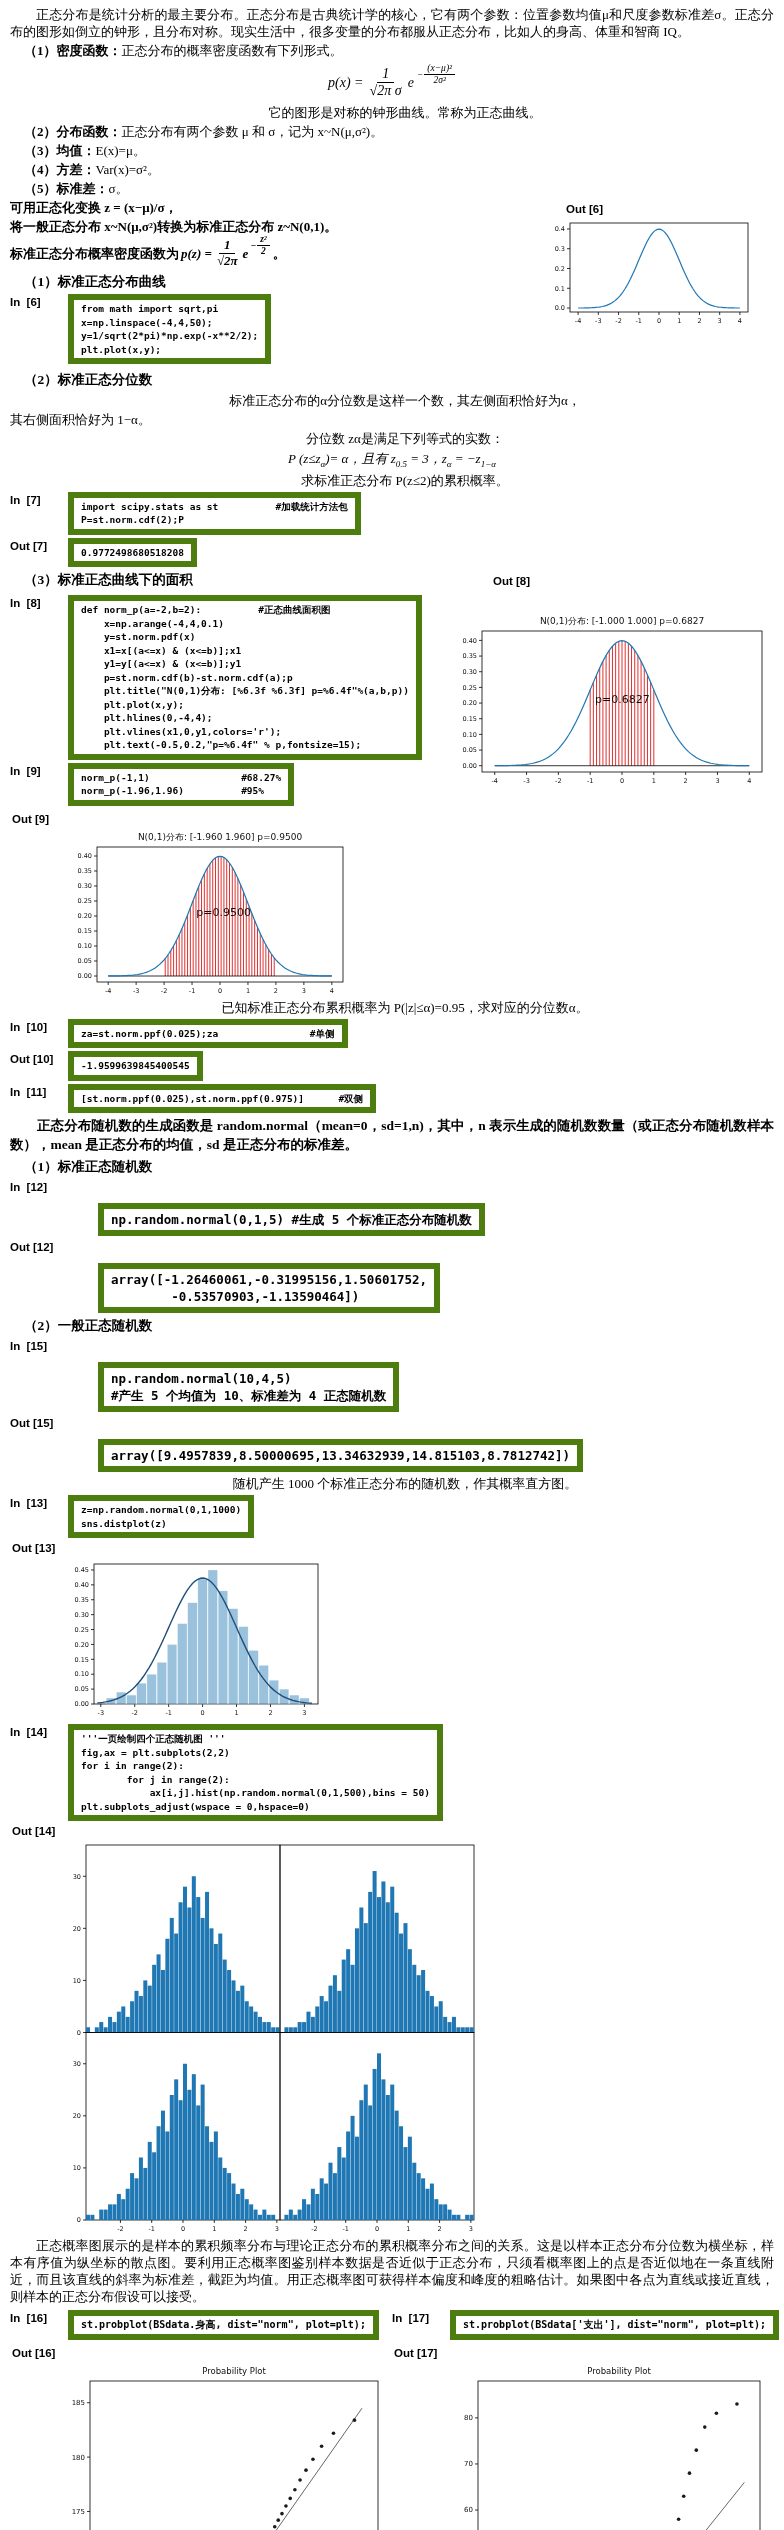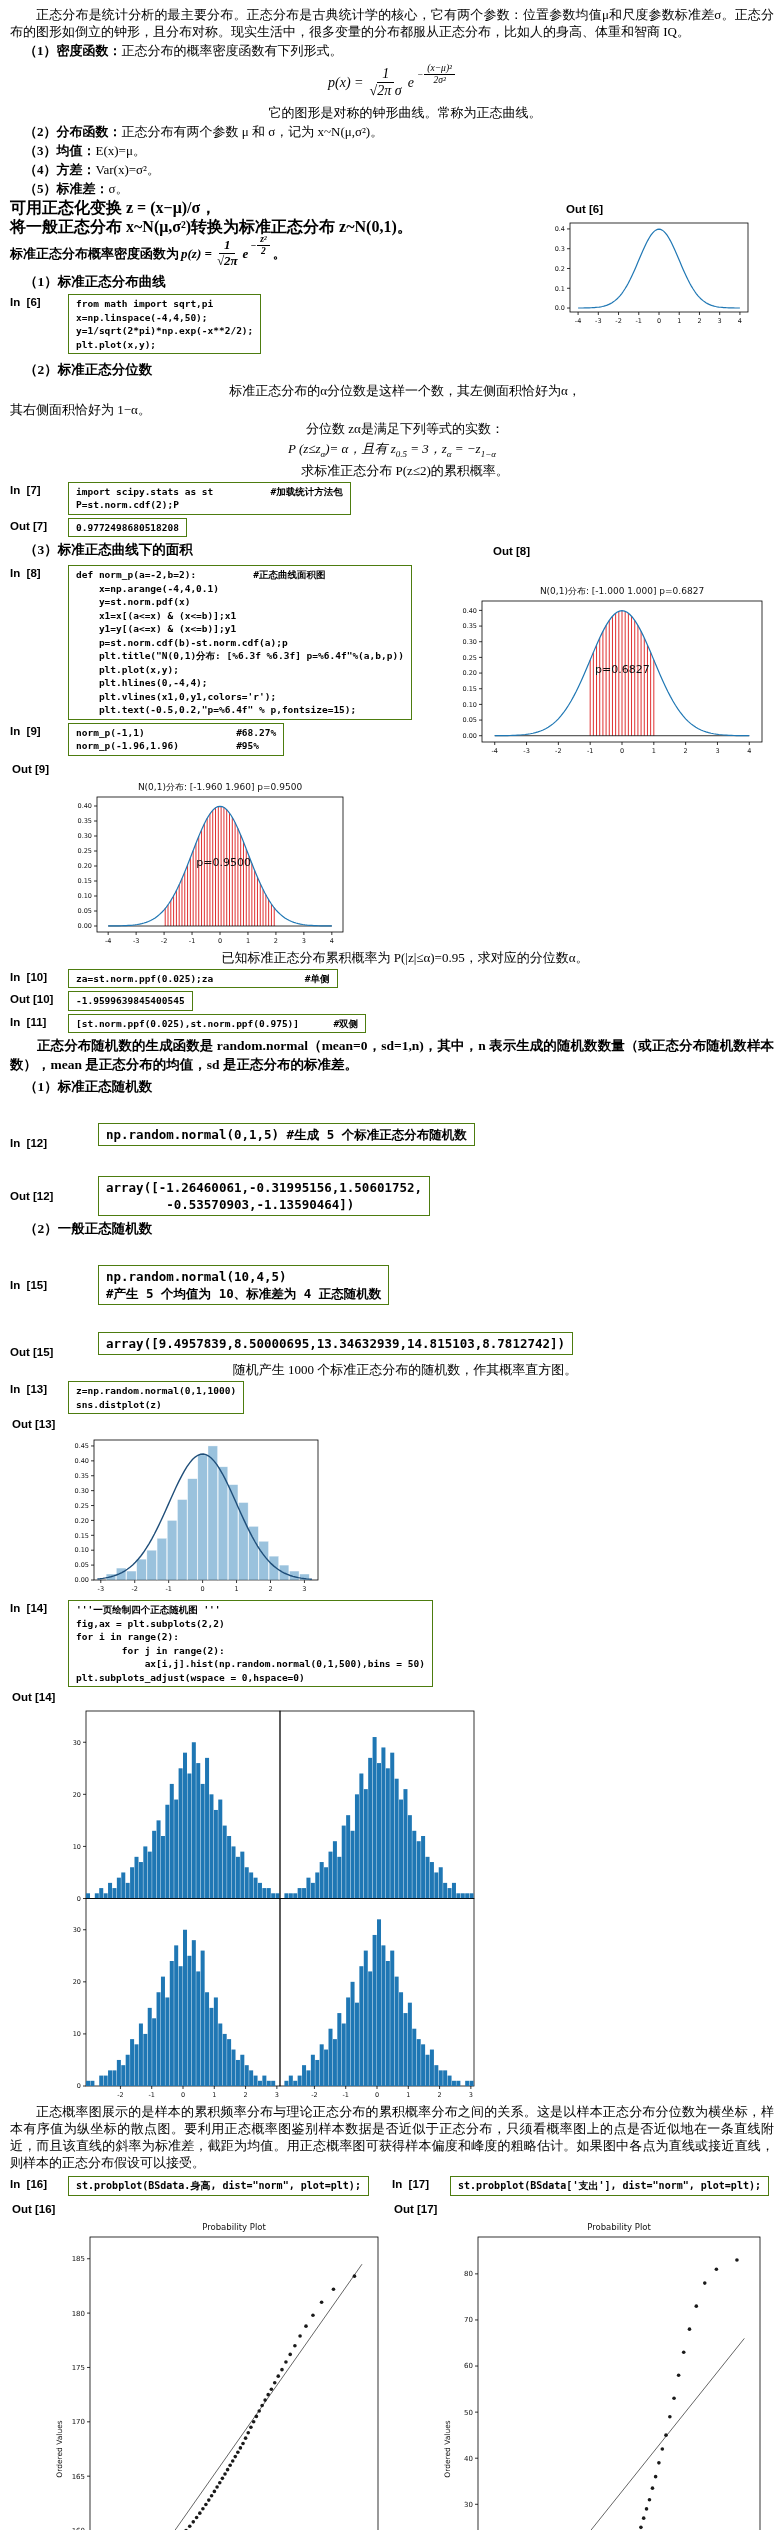--- a/index.html
+++ b/index.html
@@ -5,55 +5,55 @@
   html,body{margin:0;padding:0;background:#ffffff;}
   .page{position:relative;width:784px;min-height:2530px;box-sizing:border-box;
         padding:6px 10px 10px 10px;color:#000;
         font-family:"Liberation Serif","DejaVu Serif",serif;}
   p{margin:0 0 2px 0;}
   .body{font-size:13px;line-height:17px;}
   .indent{text-indent:2em;text-align:center;}
   .just{text-align:justify;}
   .ind1{padding-left:14px;}
   .bh{font-weight:bold;}
-  .em-line{font-weight:bold;font-size:16px;}
+  .em-line{font-weight:bold;font-size:13px;}
   .heading{font-weight:bold;font-size:13.5px;margin:4px 0 3px 0;padding-left:14px;}
   .clear{clear:both;}
   
   .formula-block{display:flex;justify-content:center;align-items:center;gap:3px;
                  margin:7px 0 5px 0;font-size:14px;}
   .math{font-style:italic;}
   .frac{display:inline-flex;flex-direction:column;align-items:center;line-height:1.15;margin:0 3px;}
   .frac .num{border-bottom:1px solid #000;padding:0 5px;}
   .supfrac{display:inline-flex;align-items:center;font-size:9.5px;transform:translateY(-8px);}
   .supfrac .frac{margin:0 1px;}
   .supfrac .frac .num{padding:0 3px;}
   .pz-line{display:flex;align-items:center;gap:2px;font-weight:bold;font-size:13px;
            margin:3px 0 3px 0;}
   .center-eq{text-align:center;font-size:13px;margin:3px 0;}
   .center-eq sub{font-size:9px;}
   
   .cell{display:flex;align-items:flex-start;margin:3px 0;}
   .cell-label{flex:none;width:58px;font-family:"Liberation Sans","DejaVu Sans",sans-serif;
               font-weight:bold;font-size:11.5px;padding-top:2px;white-space:pre;}
-  .cell-label.wide{width:88px;margin-top:36px;}
-  .codebox{border:1px solid #4d7c0f;padding:2px 7px;font-family:"DejaVu Sans Mono",monospace;
+  .cell-label.wide{width:88px;}
+  .codebox{border:6px solid #4d7c0f;padding:2px 7px;font-family:"DejaVu Sans Mono",monospace;
            font-weight:bold;background:#fff;}
   .codebox div{white-space:pre;}
   .code-sm{font-size:9.5px;line-height:13.5px;}
   .code-md{font-size:10px;line-height:14px;}
   .code-lg{font-size:12.5px;line-height:17px;margin-top:24px;}
   .outlabel{font-family:"Liberation Sans","DejaVu Sans",sans-serif;font-weight:bold;
             font-size:11.5px;margin:4px 0 2px 2px;white-space:pre;}
   
   .fig6{float:right;width:232px;margin:0 2px 4px 6px;}
   .fig6 .outlabel{margin-left:26px;}
   .sec3{position:relative;}
   .sec3 .outlabel{position:absolute;left:481px;top:0;}
-  .row{display:flex;align-items:flex-end;}
+  .row{display:flex;align-items:center;}
   .area-row .chart{margin-left:auto;margin-right:2px;}
   .ml55{margin-left:55px;}
   .ml50{margin-left:50px;}
   .half{width:50%;box-sizing:border-box;}
   .randpara{font-weight:bold;font-size:13.5px;line-height:19px;}
   .chart svg{display:block;}
 </style>
 </head>
 <body>
 

